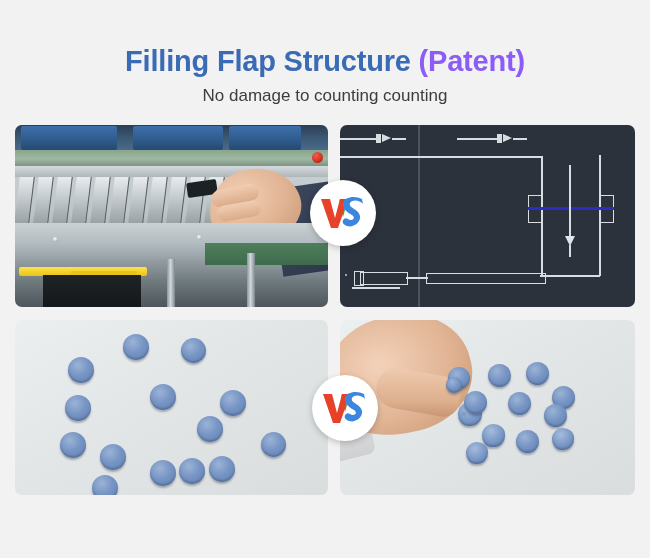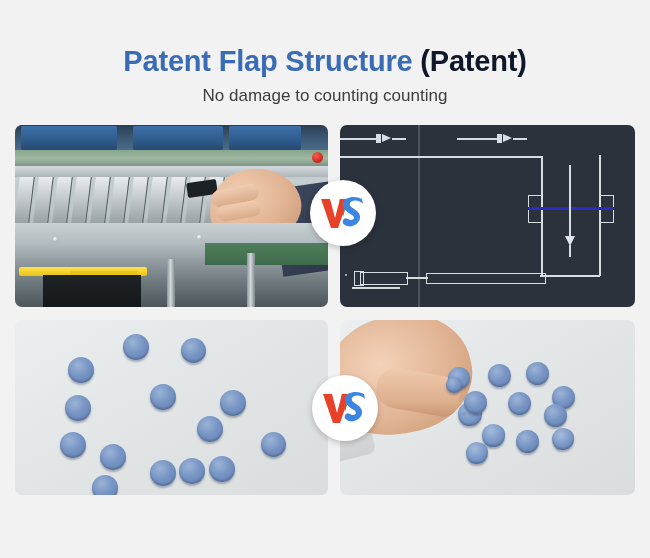--- a/index.html
+++ b/index.html
@@ -24,21 +24,21 @@
     text-align: center;
   }
   .title {
     font-size: 29px;
     font-weight: bold;
     letter-spacing: -0.2px;
     line-height: 34px;
     white-space: nowrap;
   }
   .title-main { color: #3a6bb5; }
-  .title-accent { color: #0f172a; }
+  .title-accent { color: #8b5cf6; }
   .subtitle {
     margin-top: 7px;
     font-size: 17px;
     color: #3d3d3d;
     line-height: 22px;
   }
 
   
   .grid {
     position: absolute;
@@ -237,21 +237,21 @@
     justify-content: center;
     z-index: 20;
   }
   .vs-badge svg { display: block; }
 </style>
 </head>
 <body>
 
 <div class="header">
   <div class="title">
-    <span class="title-main">Patent Flap Structure </span><span class="title-accent">(Patent)</span>
+    <span class="title-main">Filling Flap Structure </span><span class="title-accent">(Patent)</span>
   </div>
   <div class="subtitle">No damage to counting counting</div>
 </div>
 
 <div class="grid">
 
   <div class="panel tl">
     <div class="machine">
       <div class="m-toprail"></div>
       <div class="m-bluebox" style="left:6px;width:96px;"></div>

